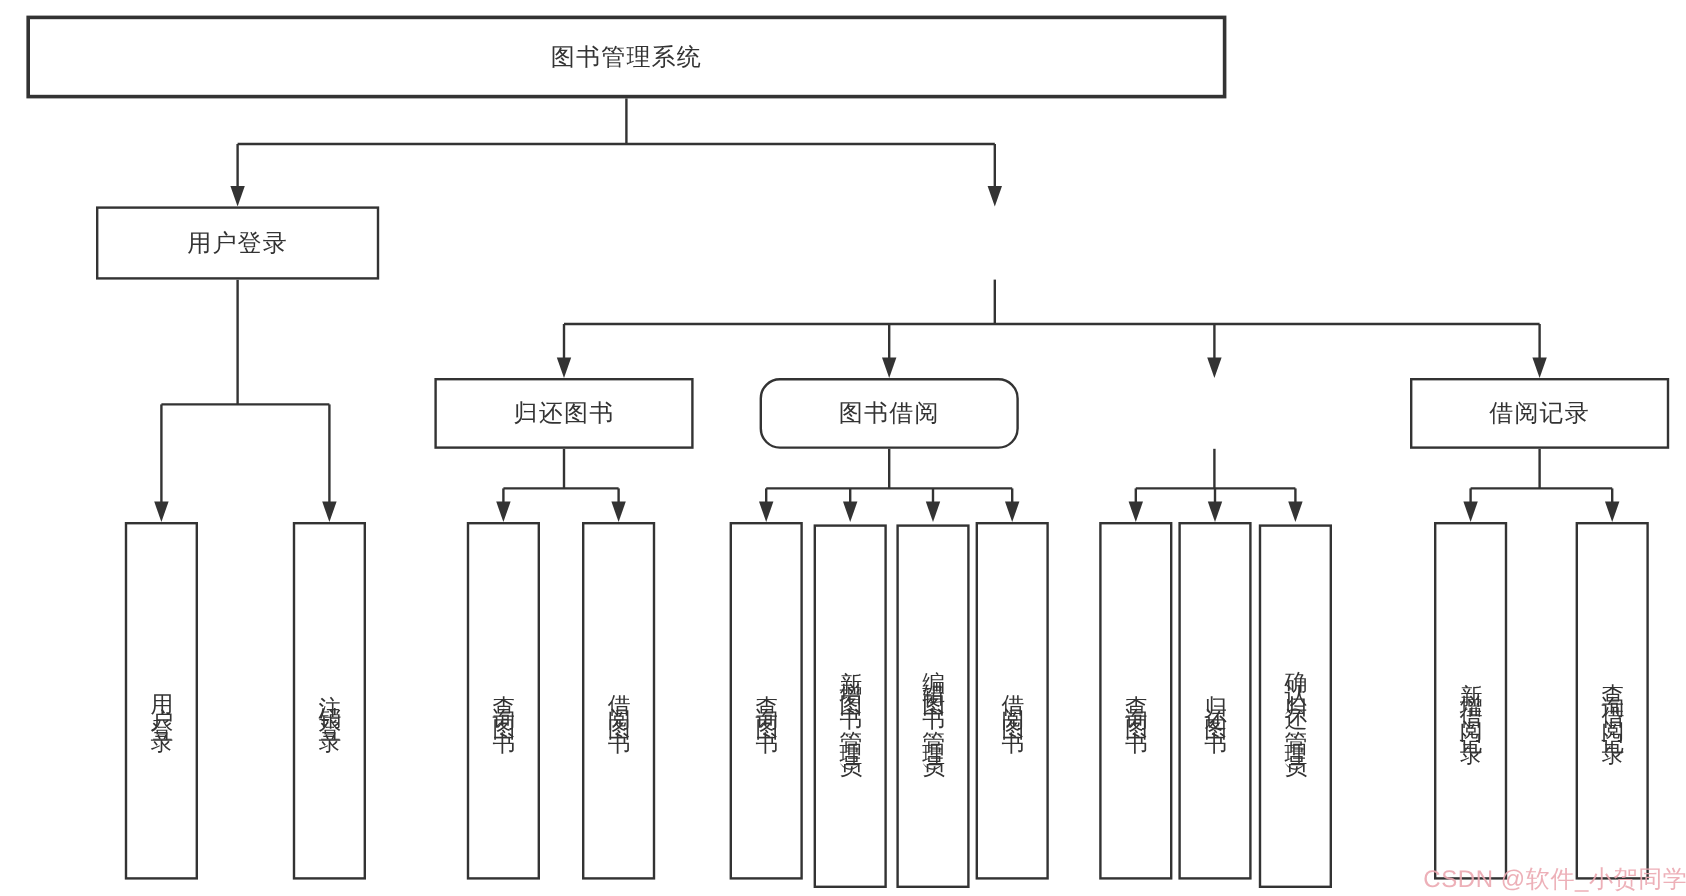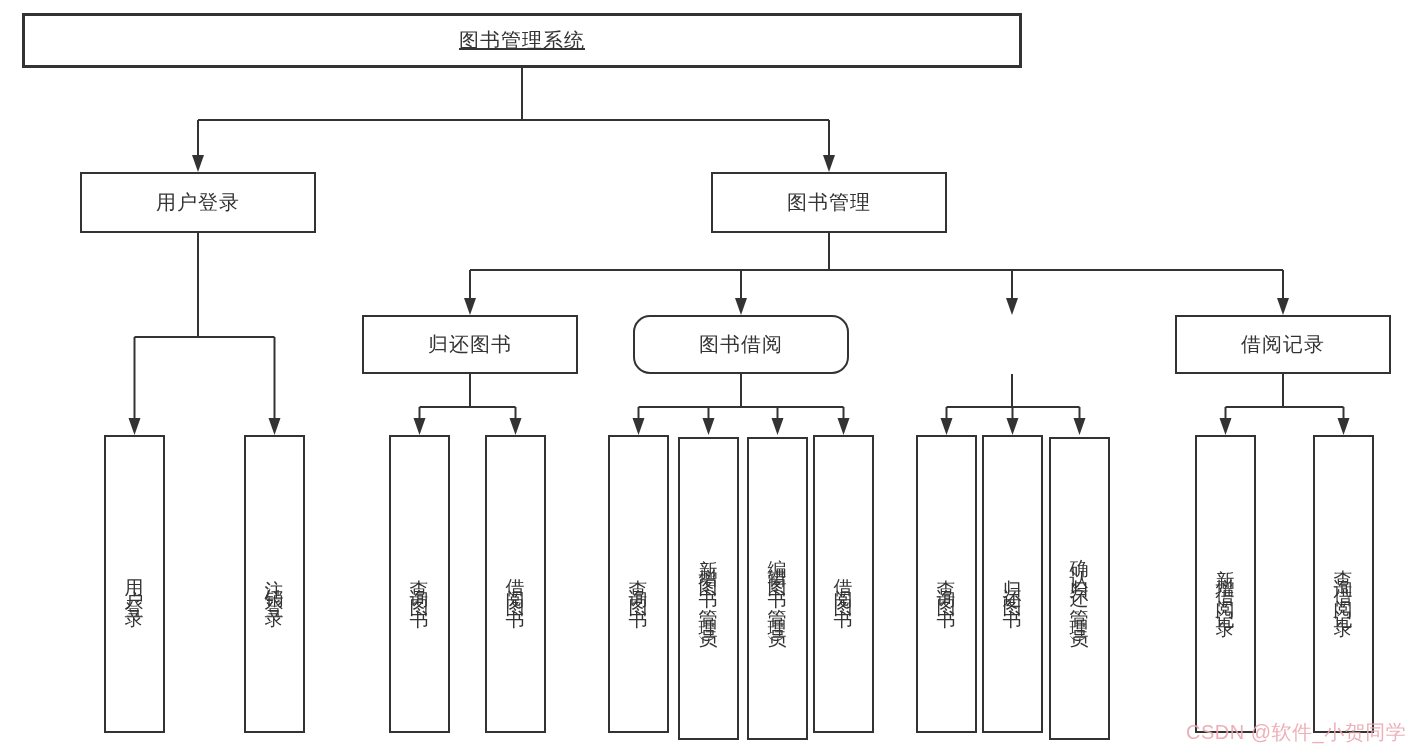--- a/index.html
+++ b/index.html
@@ -118,24 +118,23 @@
 
       <path d="M940.5 418 L952.5 418 L946.5 435 Z"></path>
       <path d="M1006.5 418 L1018.5 418 L1012.5 435 Z"></path>
       <path d="M1073.5 418 L1085.5 418 L1079.5 435 Z"></path>
 
       <path d="M1219.5 418 L1231.5 418 L1225.5 435 Z"></path>
       <path d="M1337.5 418 L1349.5 418 L1343.5 435 Z"></path>
     </g>
   </svg>
 
-  <div class="hbox rootbox" style="left:22px;top:13px;width:1000px;height:55px;text-decoration:underline;">图书管理系统</div>
+  <div class="hbox rootbox" style="left:22px;top:13px;width:1000px;height:69px;">图书管理系统</div>
 
   <div class="hbox" style="left:80px;top:172px;width:236px;height:61px;">用户登录</div>
-  <div class="hbox" style="left:711px;top:172px;width:236px;height:61px;">图书管理</div>
 
   <div class="hbox" style="left:362px;top:315px;width:216px;height:59px;">归还图书</div>
   <div class="hbox" style="left:633px;top:315px;width:216px;height:59px;border-radius:17px;">图书借阅</div>
   <div class="hbox" style="left:1175px;top:315px;width:216px;height:59px;font-family:Liberation Mono, monospace;">借阅记录</div>
 
   <div class="leaf" style="left:104px;top:435px;">用户登录</div>
   <div class="leaf" style="left:244px;top:435px;">注销登录</div>
 
   <div class="leaf" style="left:389px;top:435px;">查询图书</div>
   <div class="leaf" style="left:485px;top:435px;">借阅图书</div>

